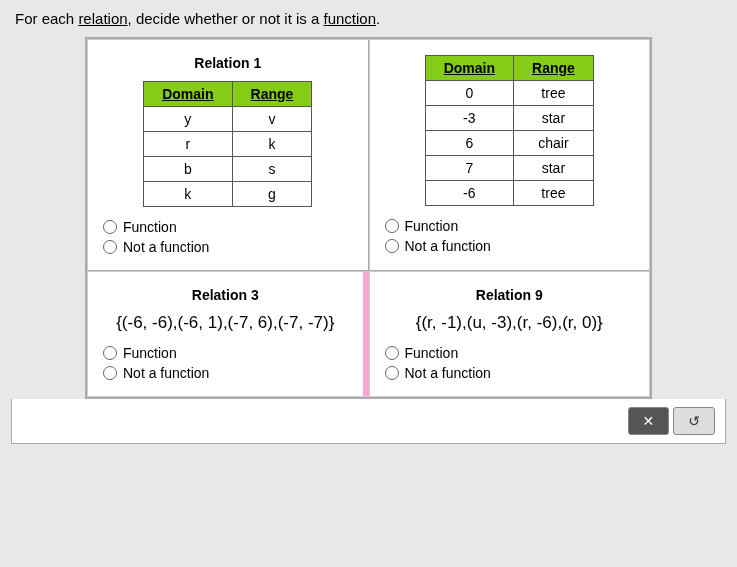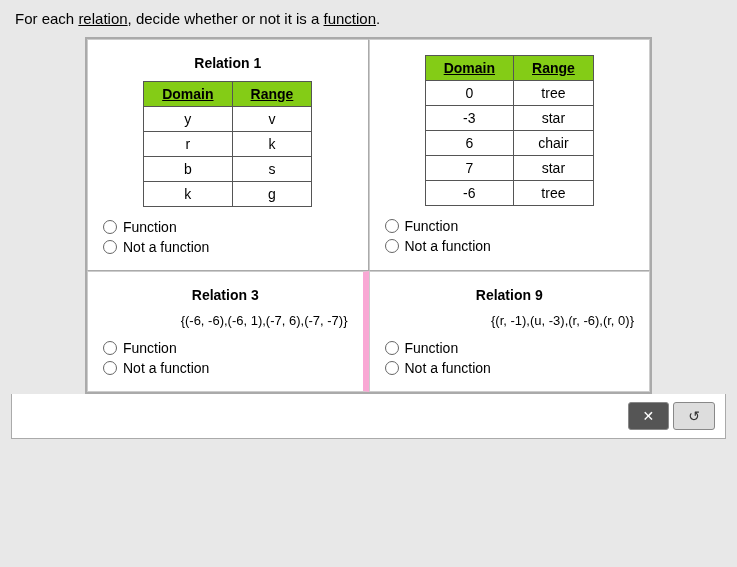--- a/index.html
+++ b/index.html
@@ -69,22 +69,22 @@
     .radio-circle {
       width: 14px;
       height: 14px;
       border-radius: 50%;
       border: 1.5px solid #666;
       display: inline-block;
       flex-shrink: 0;
       background: white;
     }
     .relation-set-text {
-      font-size: 13px;
-      text-align: right;
+      font-size: 17px;
+      text-align: center;
       margin-bottom: 12px;
     }
     .bottom-bar {
       display: flex;
       justify-content: flex-end;
       gap: 4px;
       padding: 8px 10px;
       background: white;
       border: 1px solid #aaa;
       border-top: none;

